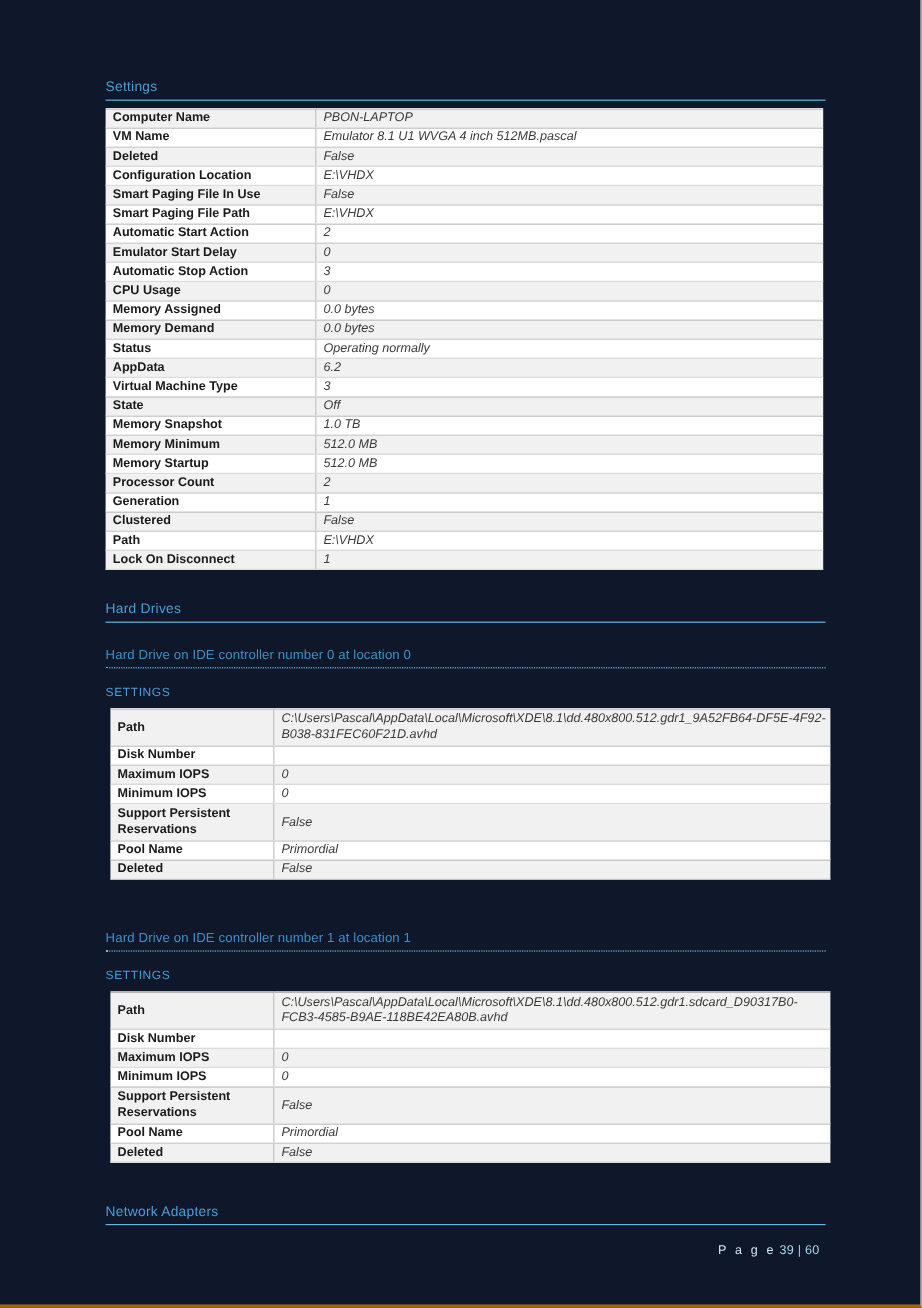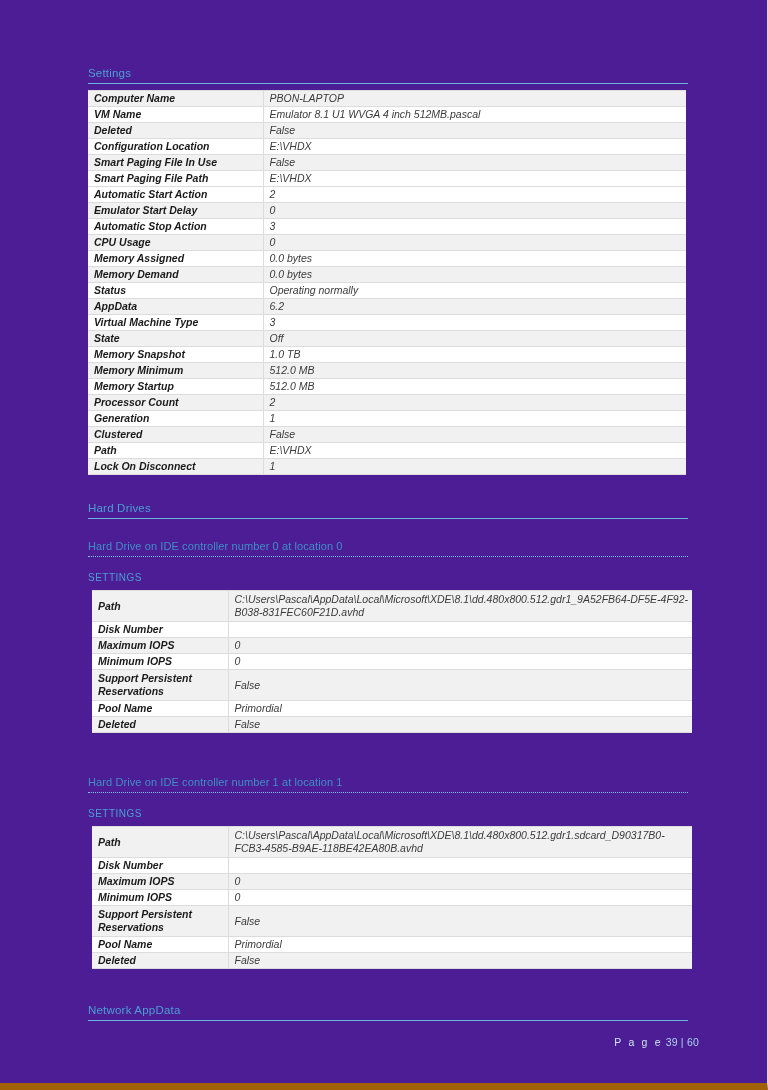--- a/index.html
+++ b/index.html
@@ -8,24 +8,24 @@
     background: #ffffff;
   }
   body {
     font-family: "Liberation Sans", sans-serif;
     -webkit-font-smoothing: antialiased;
   }
   .page {
     position: relative;
     width: 768px;
     height: 1090px;
-    background: #4c1d95;
+    background: #0f172a;
     box-sizing: border-box;
     border-right: 1px solid #d8d8d8;
-    border-bottom: 7px solid #a16207;
+    border-bottom: 3px solid #a16207;
     overflow: hidden;
   }
   .content {
     position: absolute;
     left: 88px;
     top: 66px;
     width: 600px;
   }
 
   
@@ -78,21 +78,20 @@
     padding: 1px 4px 1px 6px;
     vertical-align: middle;
     line-height: 13px;
     height: 13px;
   }
   table.props tr.alt td { background: #f1f1f1; }
   table.props tr.plain td { background: #ffffff; }
   table.props td.k {
     font-weight: bold;
     color: #1a1a1a;
-    font-style: italic;
   }
   table.props td.v {
     color: #3a3a3a;
     border-left: 1px solid #dcdcdc;
     word-wrap: break-word;
     overflow-wrap: break-word;
     font-style: italic;
   }
 
   
@@ -102,21 +101,21 @@
   
   .hd-table { width: 594px; margin-left: 4px; }
   .hd-table col.c1 { width: 136px; }
   .hd-table td { padding: 2px 4px 2px 7px; }
   .hd-table td.v { color: #3a3a3a; }
   .hd-table td.tall { height: 28px; }
 
   
   .footer {
     position: absolute;
-    right: 68px;
+    right: 84px;
     top: 1036px;
     font-size: 10.5px;
     white-space: nowrap;
   }
   .footer .word {
     color: #cfe7f7;
     letter-spacing: 2.2px;
   }
   .footer .nums {
     color: #a8d5f0;
@@ -321,20 +320,20 @@
           </tr>
           <tr class="alt">
             <td class="k">Deleted</td>
             <td class="v">False</td>
           </tr>
         </tbody>
     </table>
 
     <div class="sp-34"></div>
 
-    <div class="h-major">Network AppData</div>
+    <div class="h-major">Network Adapters</div>
 
   </div>
 
   <div class="footer">
     <span class="word">P a g e</span><span>&nbsp;</span><span class="nums">39 | 60</span>
   </div>
 </div>
 
 </body></html>

